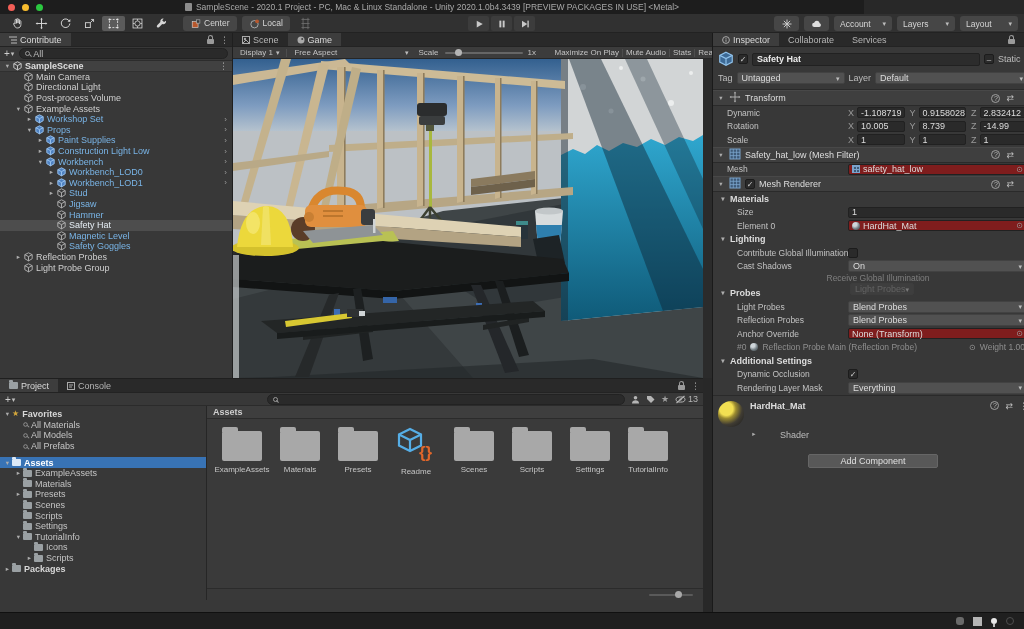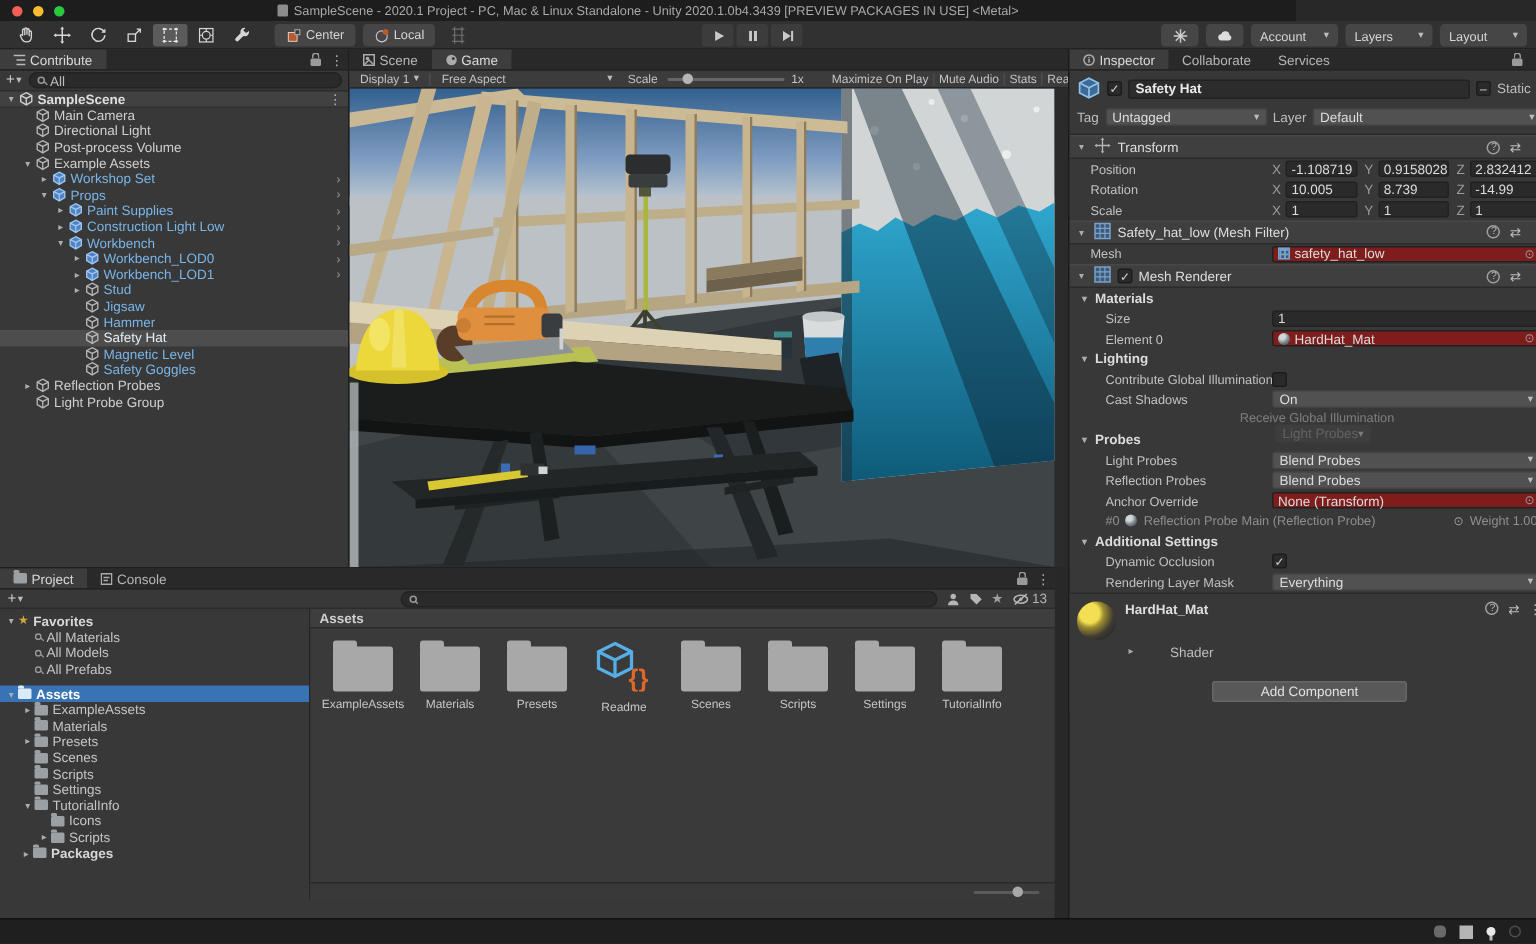--- a/index.html
+++ b/index.html
@@ -744,21 +744,21 @@
               <path d="M8 .8L6.4 3h3.2zM8 15.2L6.4 13h3.2zM.8 8l2.2-1.6v3.2zM15.2 8L13 6.4v3.2z" fill="#b5b5b5"></path>
             </svg></span>
           <span class="comp-title">Transform</span>
           <span class="hdr-ico">
             <span class="help-ic">?</span>
             <span>⇄</span>
             <span class="kebab">⋮</span>
           </span>
         </div>
         <div class="irow">
-          <span class="ilabel">Position</span>
+          <span class="ilabel">Dynamic</span>
           <div class="ival">
             <span class="axis">X</span>
             <div class="numfield">-1.108719</div>
             <span class="axis">Y</span>
             <div class="numfield">0.9158028</div>
             <span class="axis">Z</span>
             <div class="numfield">2.832412</div>
           </div>
         </div>
         <div class="irow">
@@ -1083,21 +1083,21 @@
             </span>
             <span class="plbl">Icons</span>
           </div>
           <div class="prow" style="padding-left: 25px;">
             <span class="fold">▸</span>
             <span class="picon">
               <span class="tfolder"></span>
             </span>
             <span class="plbl">Scripts</span>
           </div>
-          <div class="prow bold" style="padding-left: 13px;">
+          <div class="prow bold" style="padding-left: 3px;">
             <span class="fold">▸</span>
             <span class="picon">
               <span class="tfolder"></span>
             </span>
             <span class="plbl">Packages</span>
           </div>
         </div>
       <div id="assets-pane">
         <div id="assets-crumb">Assets</div>
         <div id="folder-grid">

